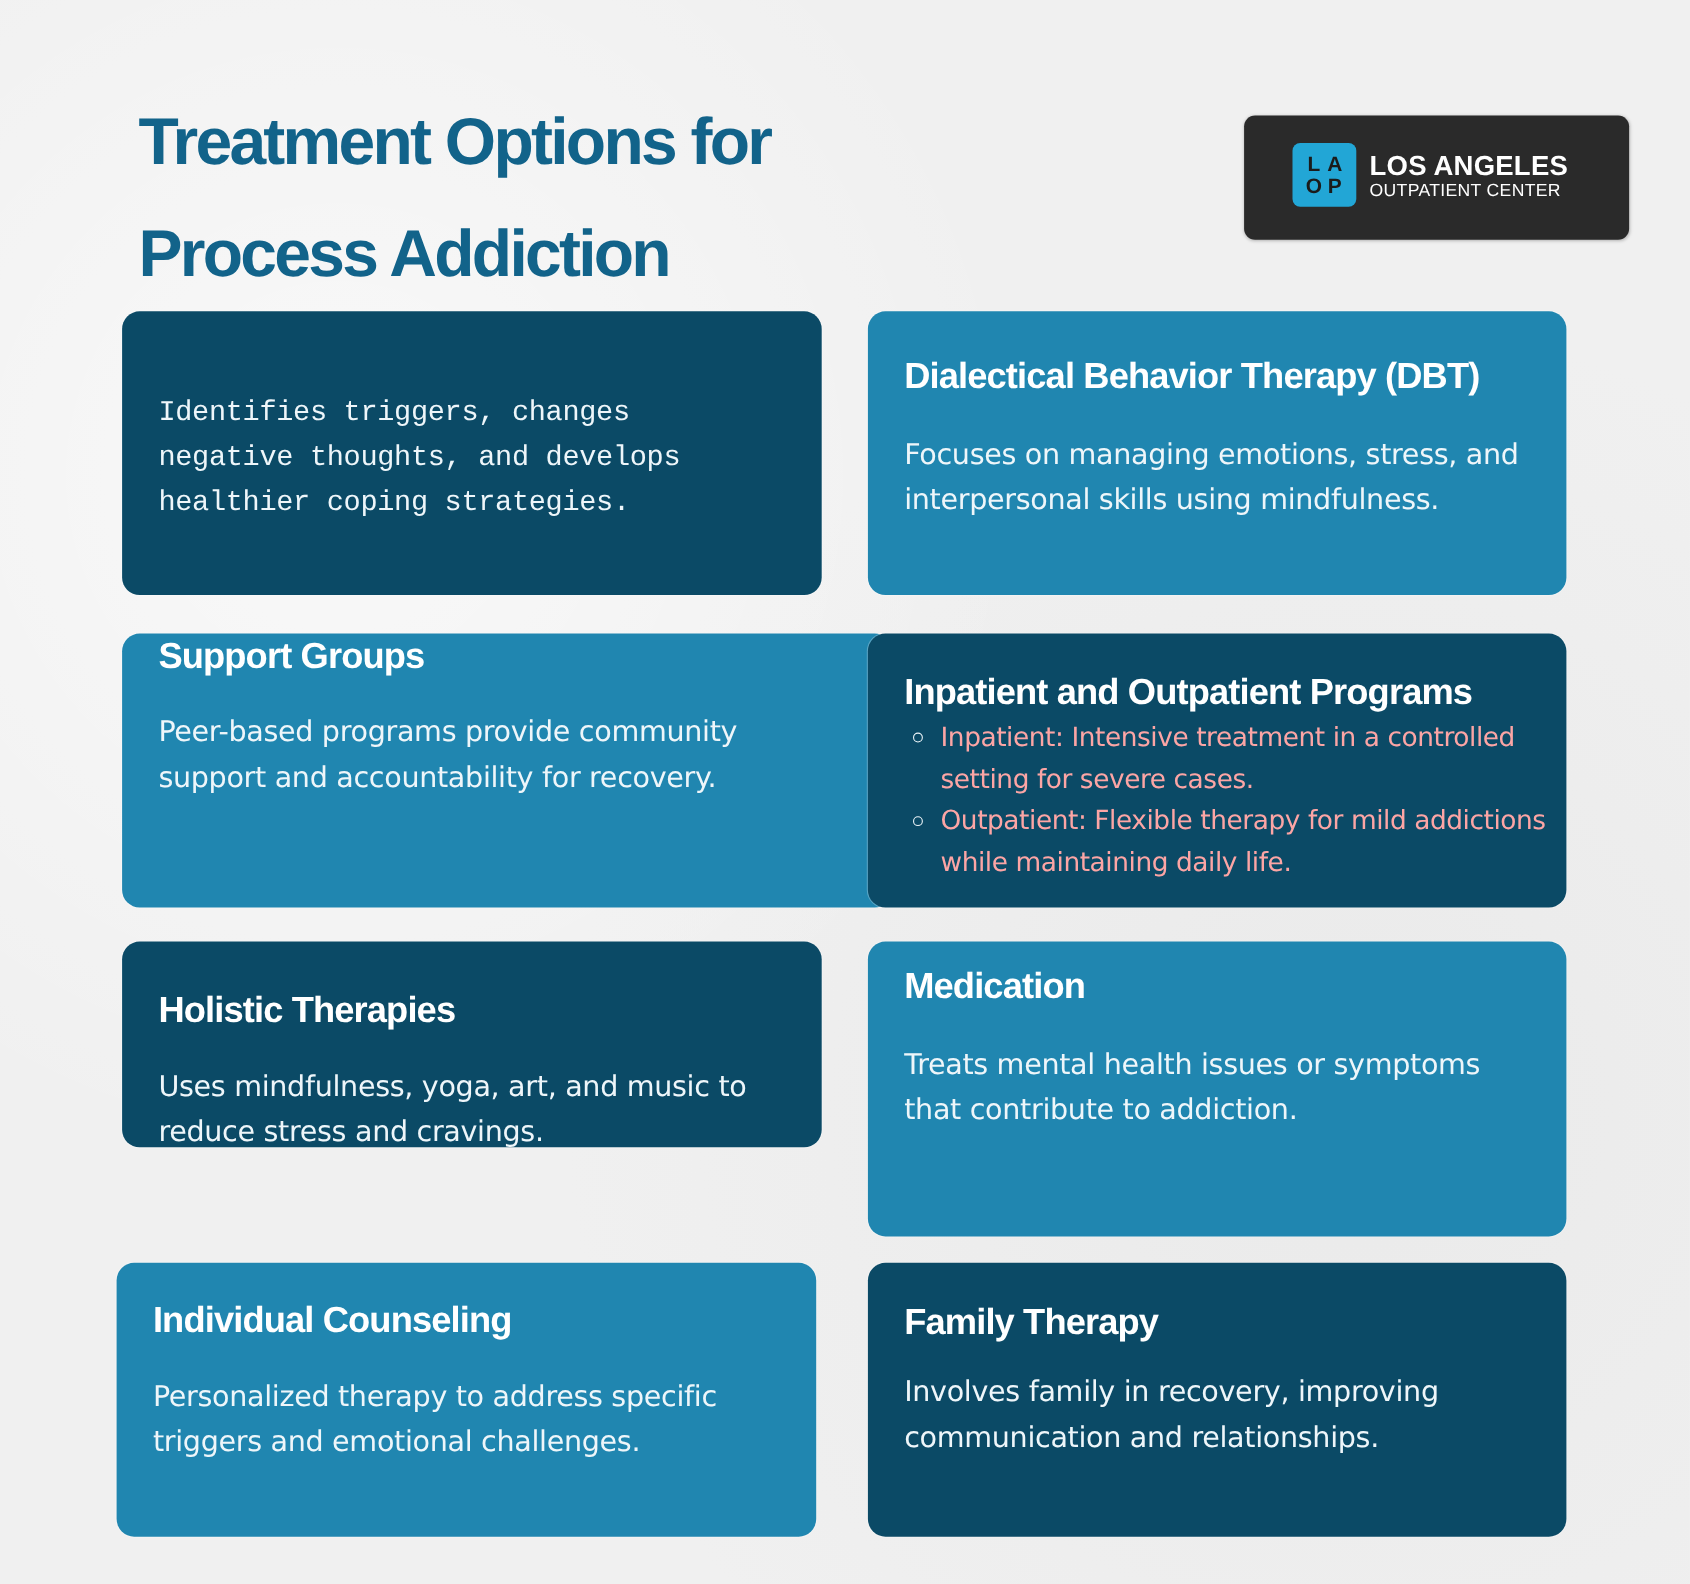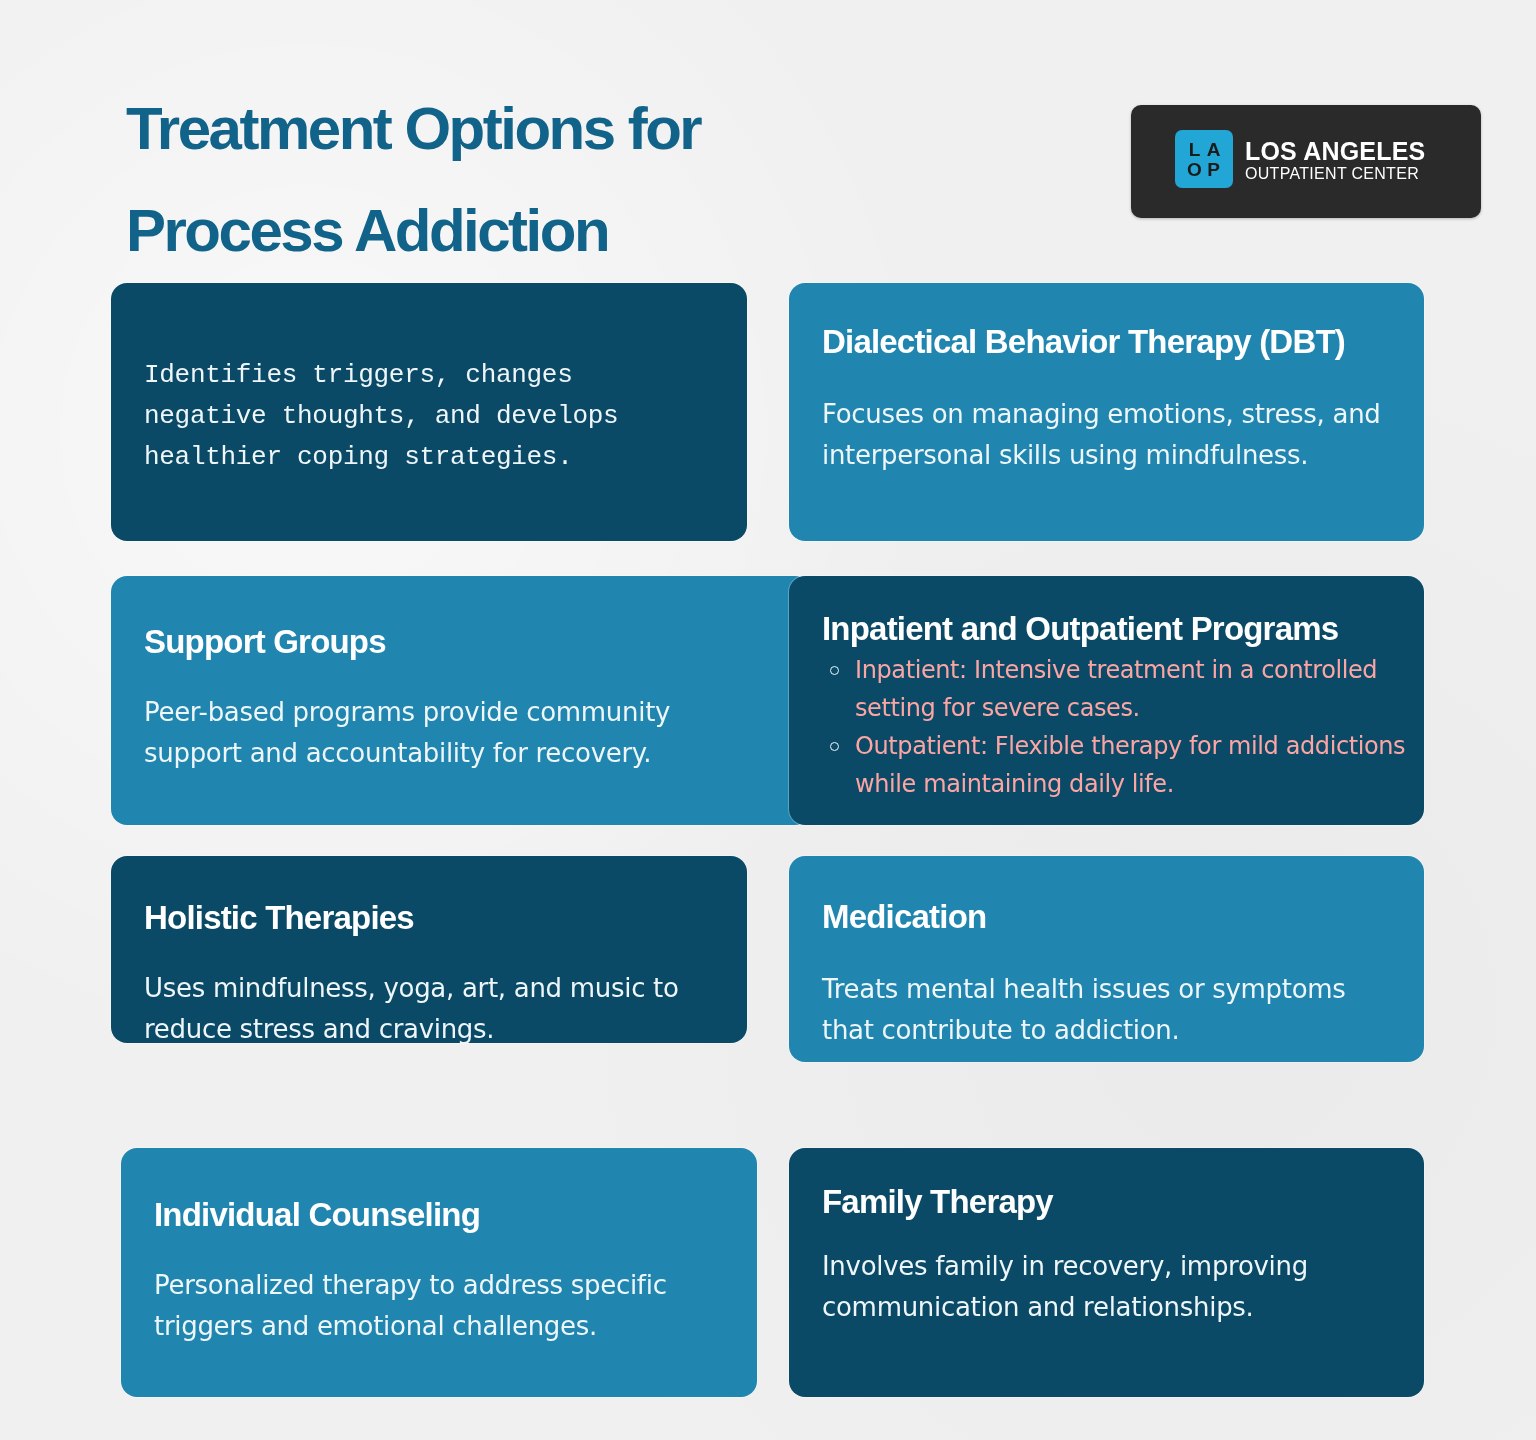--- a/index.html
+++ b/index.html
@@ -155,21 +155,21 @@
 
 <div class="card dark" style="left:111px; top:283px; width:636px; height:258px; padding-top:42px;">
   <p style="margin-top:30px; width:560px;font-family:Liberation Mono, monospace;">Identifies triggers, changes negative thoughts, and develops healthier coping strategies.</p>
 </div>
 
 <div class="card light" style="left:789px; top:283px; width:635px; height:258px; padding-top:39px;">
   <h2>Dialectical Behavior Therapy (DBT)</h2>
   <p style="margin-top:32px; width:590px;">Focuses on managing emotions, stress, and interpersonal skills using mindfulness.</p>
 </div>
 
-<div class="card light" style="left:111px; top:576px; width:700px; height:249px; padding-top:46px;">
+<div class="card light" style="left:111px; top:576px; width:700px; height:249px; ">
   <h2>Support Groups</h2>
   <p style="margin-top:30px; width:560px;">Peer-based programs provide community support and accountability for recovery.</p>
 </div>
 
 <div class="card dark" style="left:789px; top:576px; width:635px; height:249px; padding-top:33px; padding-left:33px; padding-right:4px;">
   <h2>Inpatient and Outpatient Programs</h2>
   <ul style="margin-top:2px; width:590px;">
     <li>
       <span class="bullet"></span>
       <span>Inpatient: Intensive treatment in a controlled setting for severe cases.</span>
@@ -179,26 +179,26 @@
       <span>Outpatient: Flexible therapy for mild addictions while maintaining daily life.</span>
     </li>
   </ul>
 </div>
 
 <div class="card dark" style="left:111px; top:856px; width:636px; height:187px; padding-top:42px;">
   <h2>Holistic Therapies</h2>
   <p style="margin-top:30px; width:560px;">Uses mindfulness, yoga, art, and music to reduce stress and cravings.</p>
 </div>
 
-<div class="card light" style="left:789px; top:856px; width:635px; height:206px; padding-top:41px;">
+<div class="card light" style="left:789px; top:856px; width:635px; height:268px; padding-top:20px;">
   <h2>Medication</h2>
   <p style="margin-top:32px; width:580px;">Treats mental health issues or symptoms that contribute to addiction.</p>
 </div>
 
-<div class="card light" style="left:121px; top:1148px; width:636px; height:249px; padding-top:47px;">
+<div class="card light" style="left:106px; top:1148px; width:636px; height:249px; padding-top:32px;">
   <h2>Individual Counseling</h2>
   <p style="margin-top:30px; width:580px;">Personalized therapy to address specific triggers and emotional challenges.</p>
 </div>
 
 <div class="card dark" style="left:789px; top:1148px; width:635px; height:249px; padding-top:34px;">
   <h2>Family Therapy</h2>
   <p style="margin-top:24px; width:560px;">Involves family in recovery, improving communication and relationships.</p>
 </div>
 
 </body></html>

